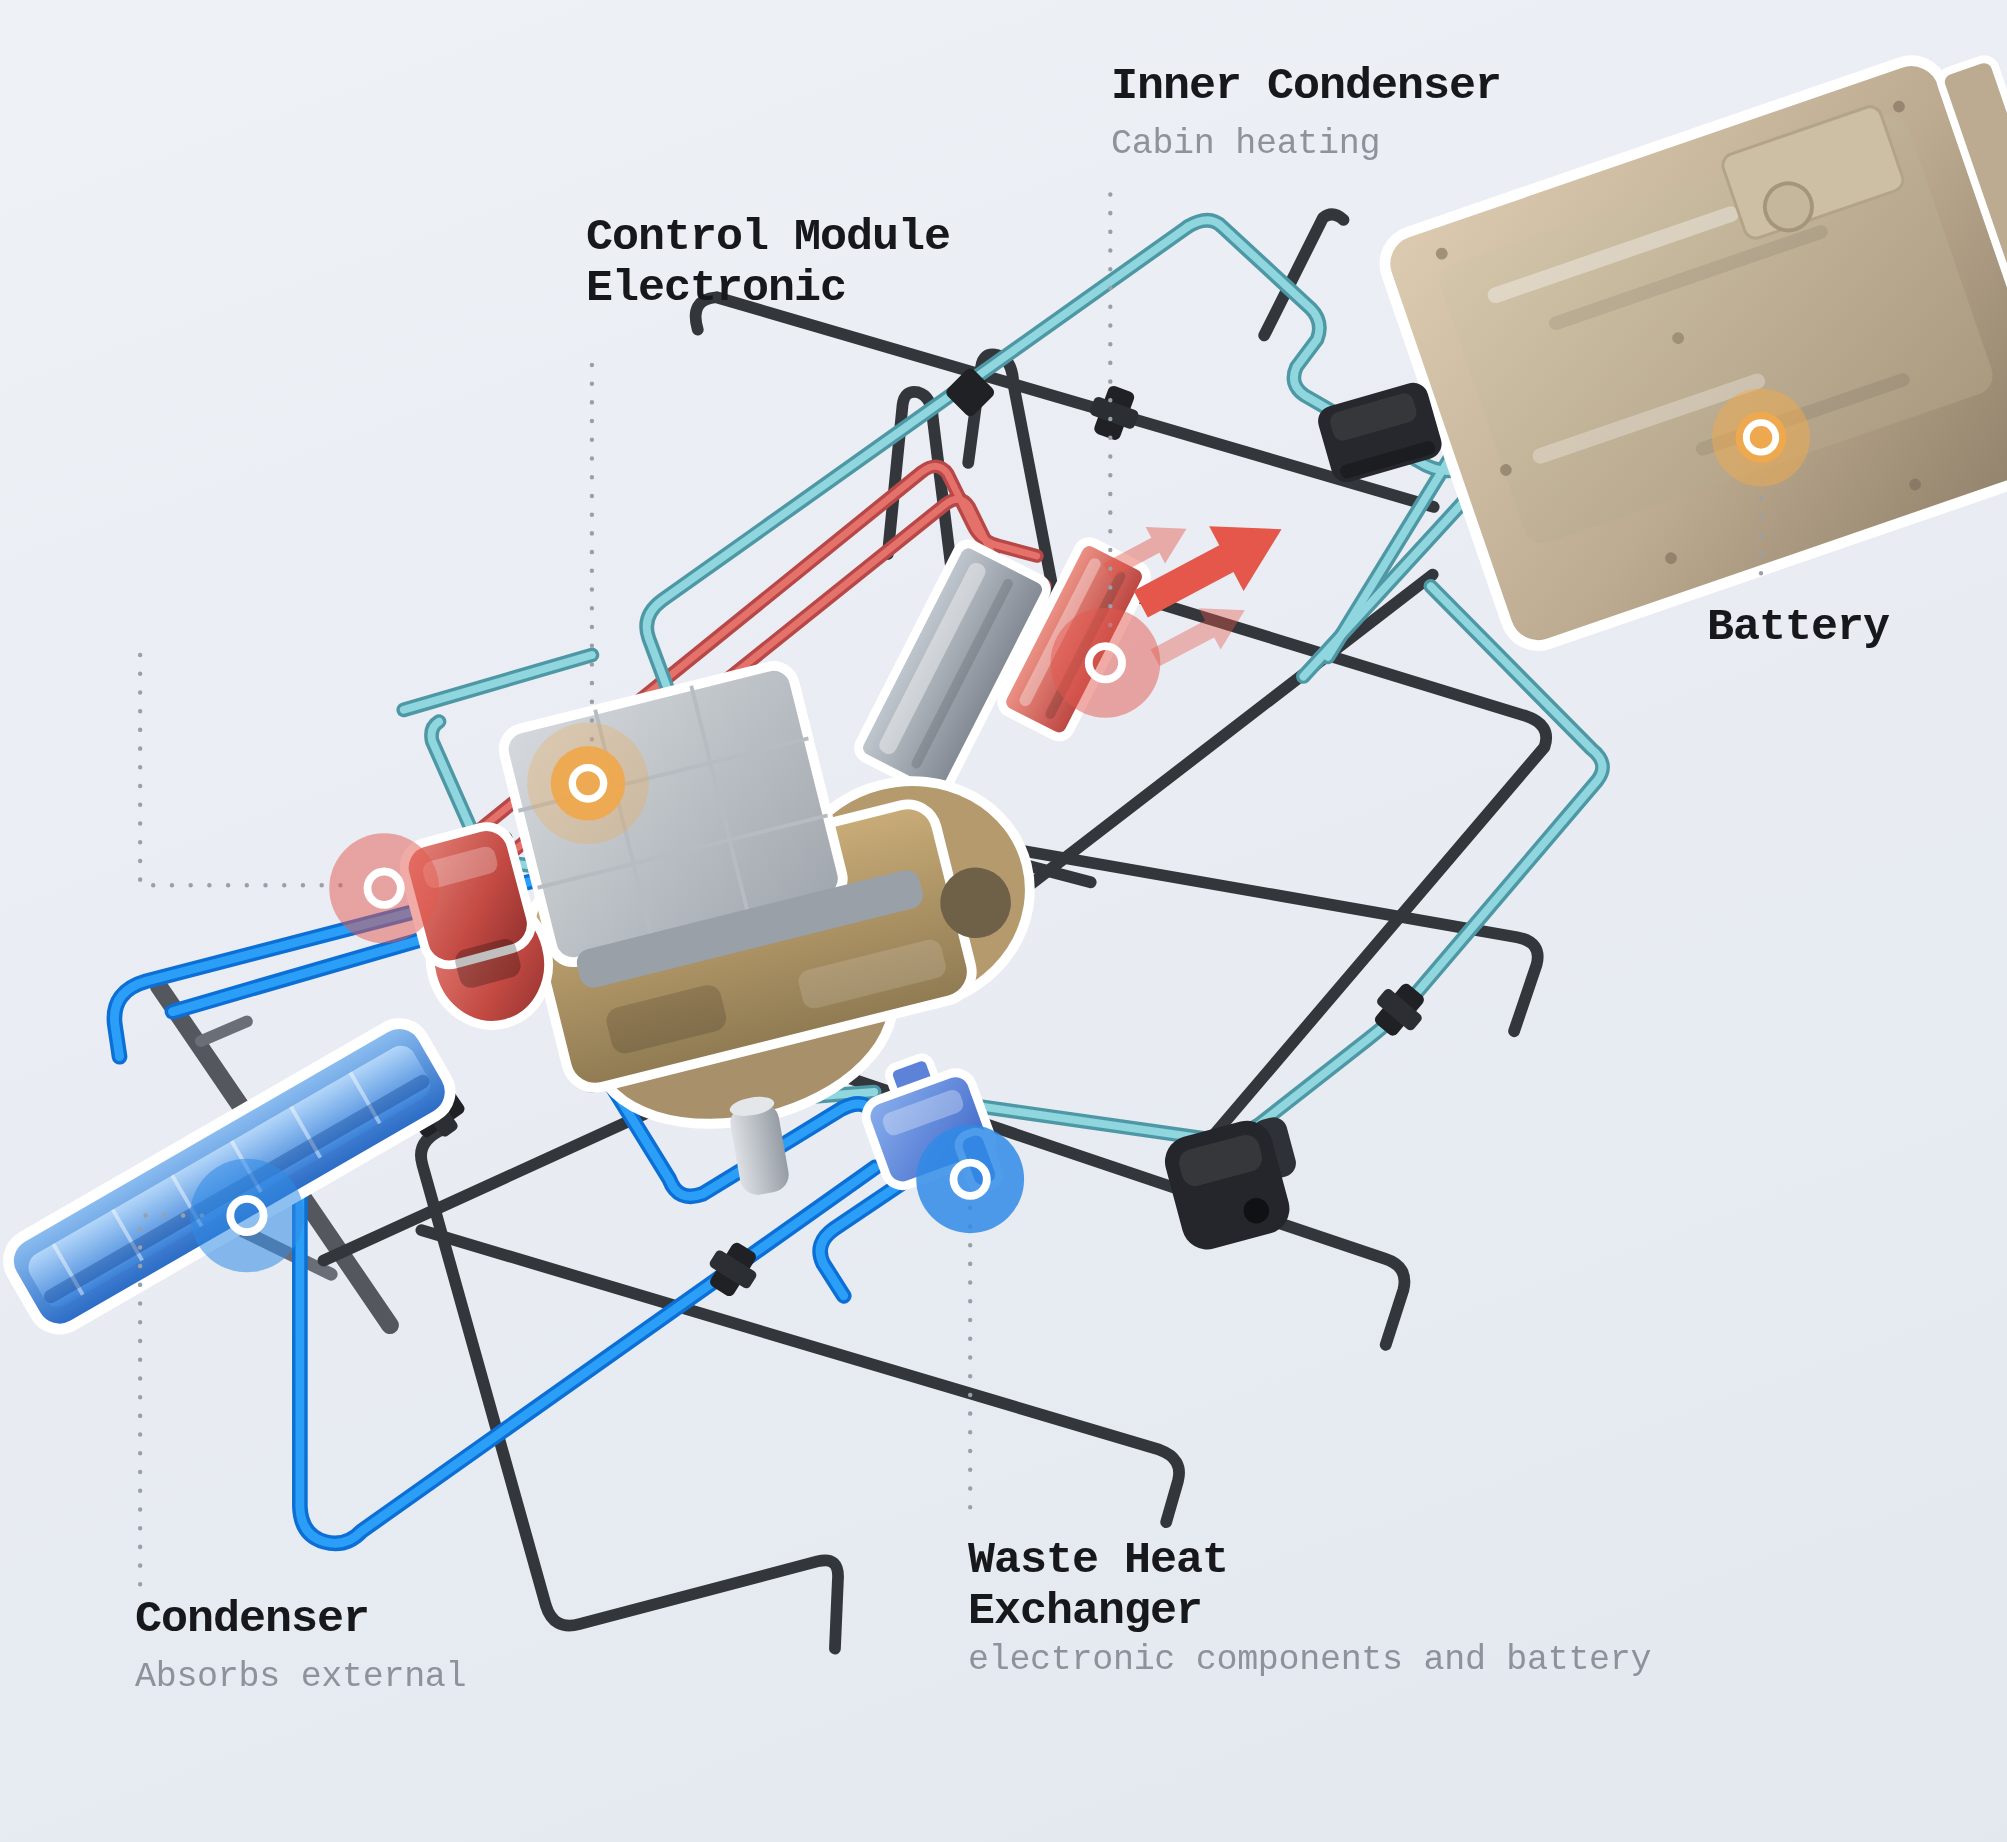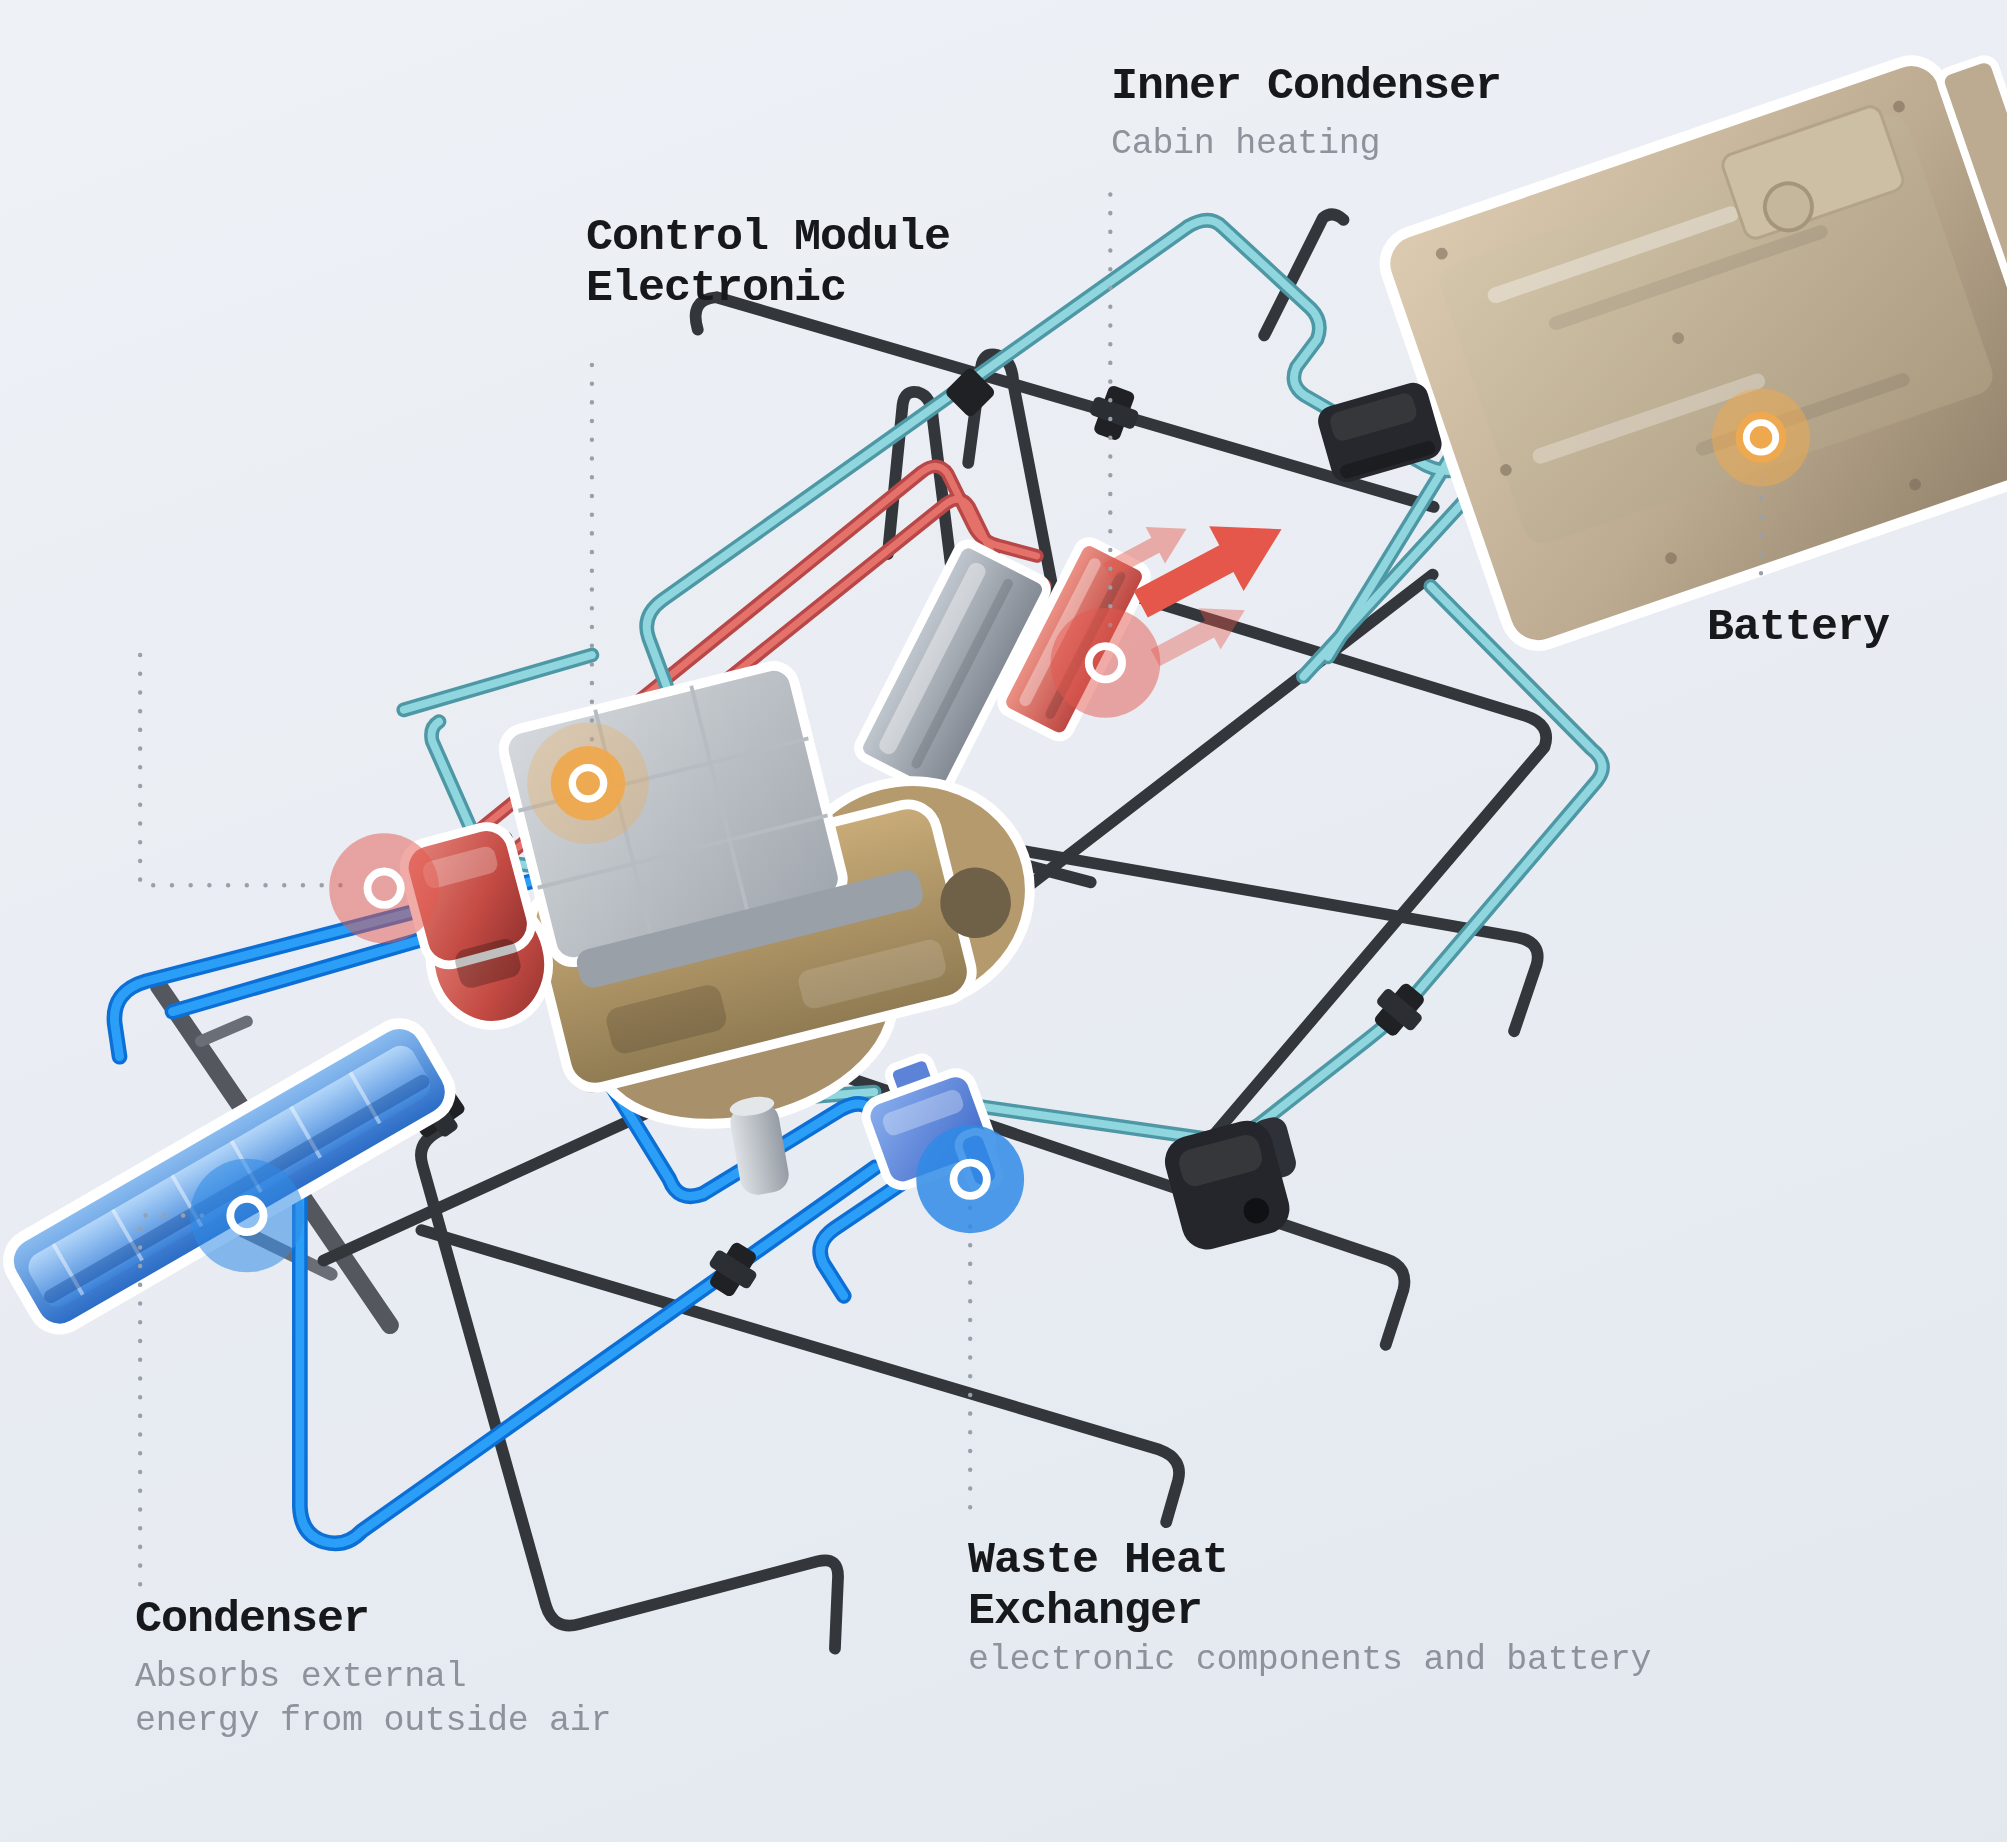--- a/index.html
+++ b/index.html
@@ -329,21 +329,20 @@
 </div>
 
 
 <div class="label lbl-battery">
   <div class="t">Battery</div>
 </div>
 
 <div class="label lbl-condenser">
   <div class="t">Condenser</div>
   <div class="s first">Absorbs external</div>
-  <div class="s">energy from outside air</div>
 </div>
 
 <div class="label lbl-whe">
   <div class="t">Waste Heat</div>
   <div class="t">Exchanger</div>
   <div class="s">electronic components and battery</div>
 </div>
 
 </div>
 

